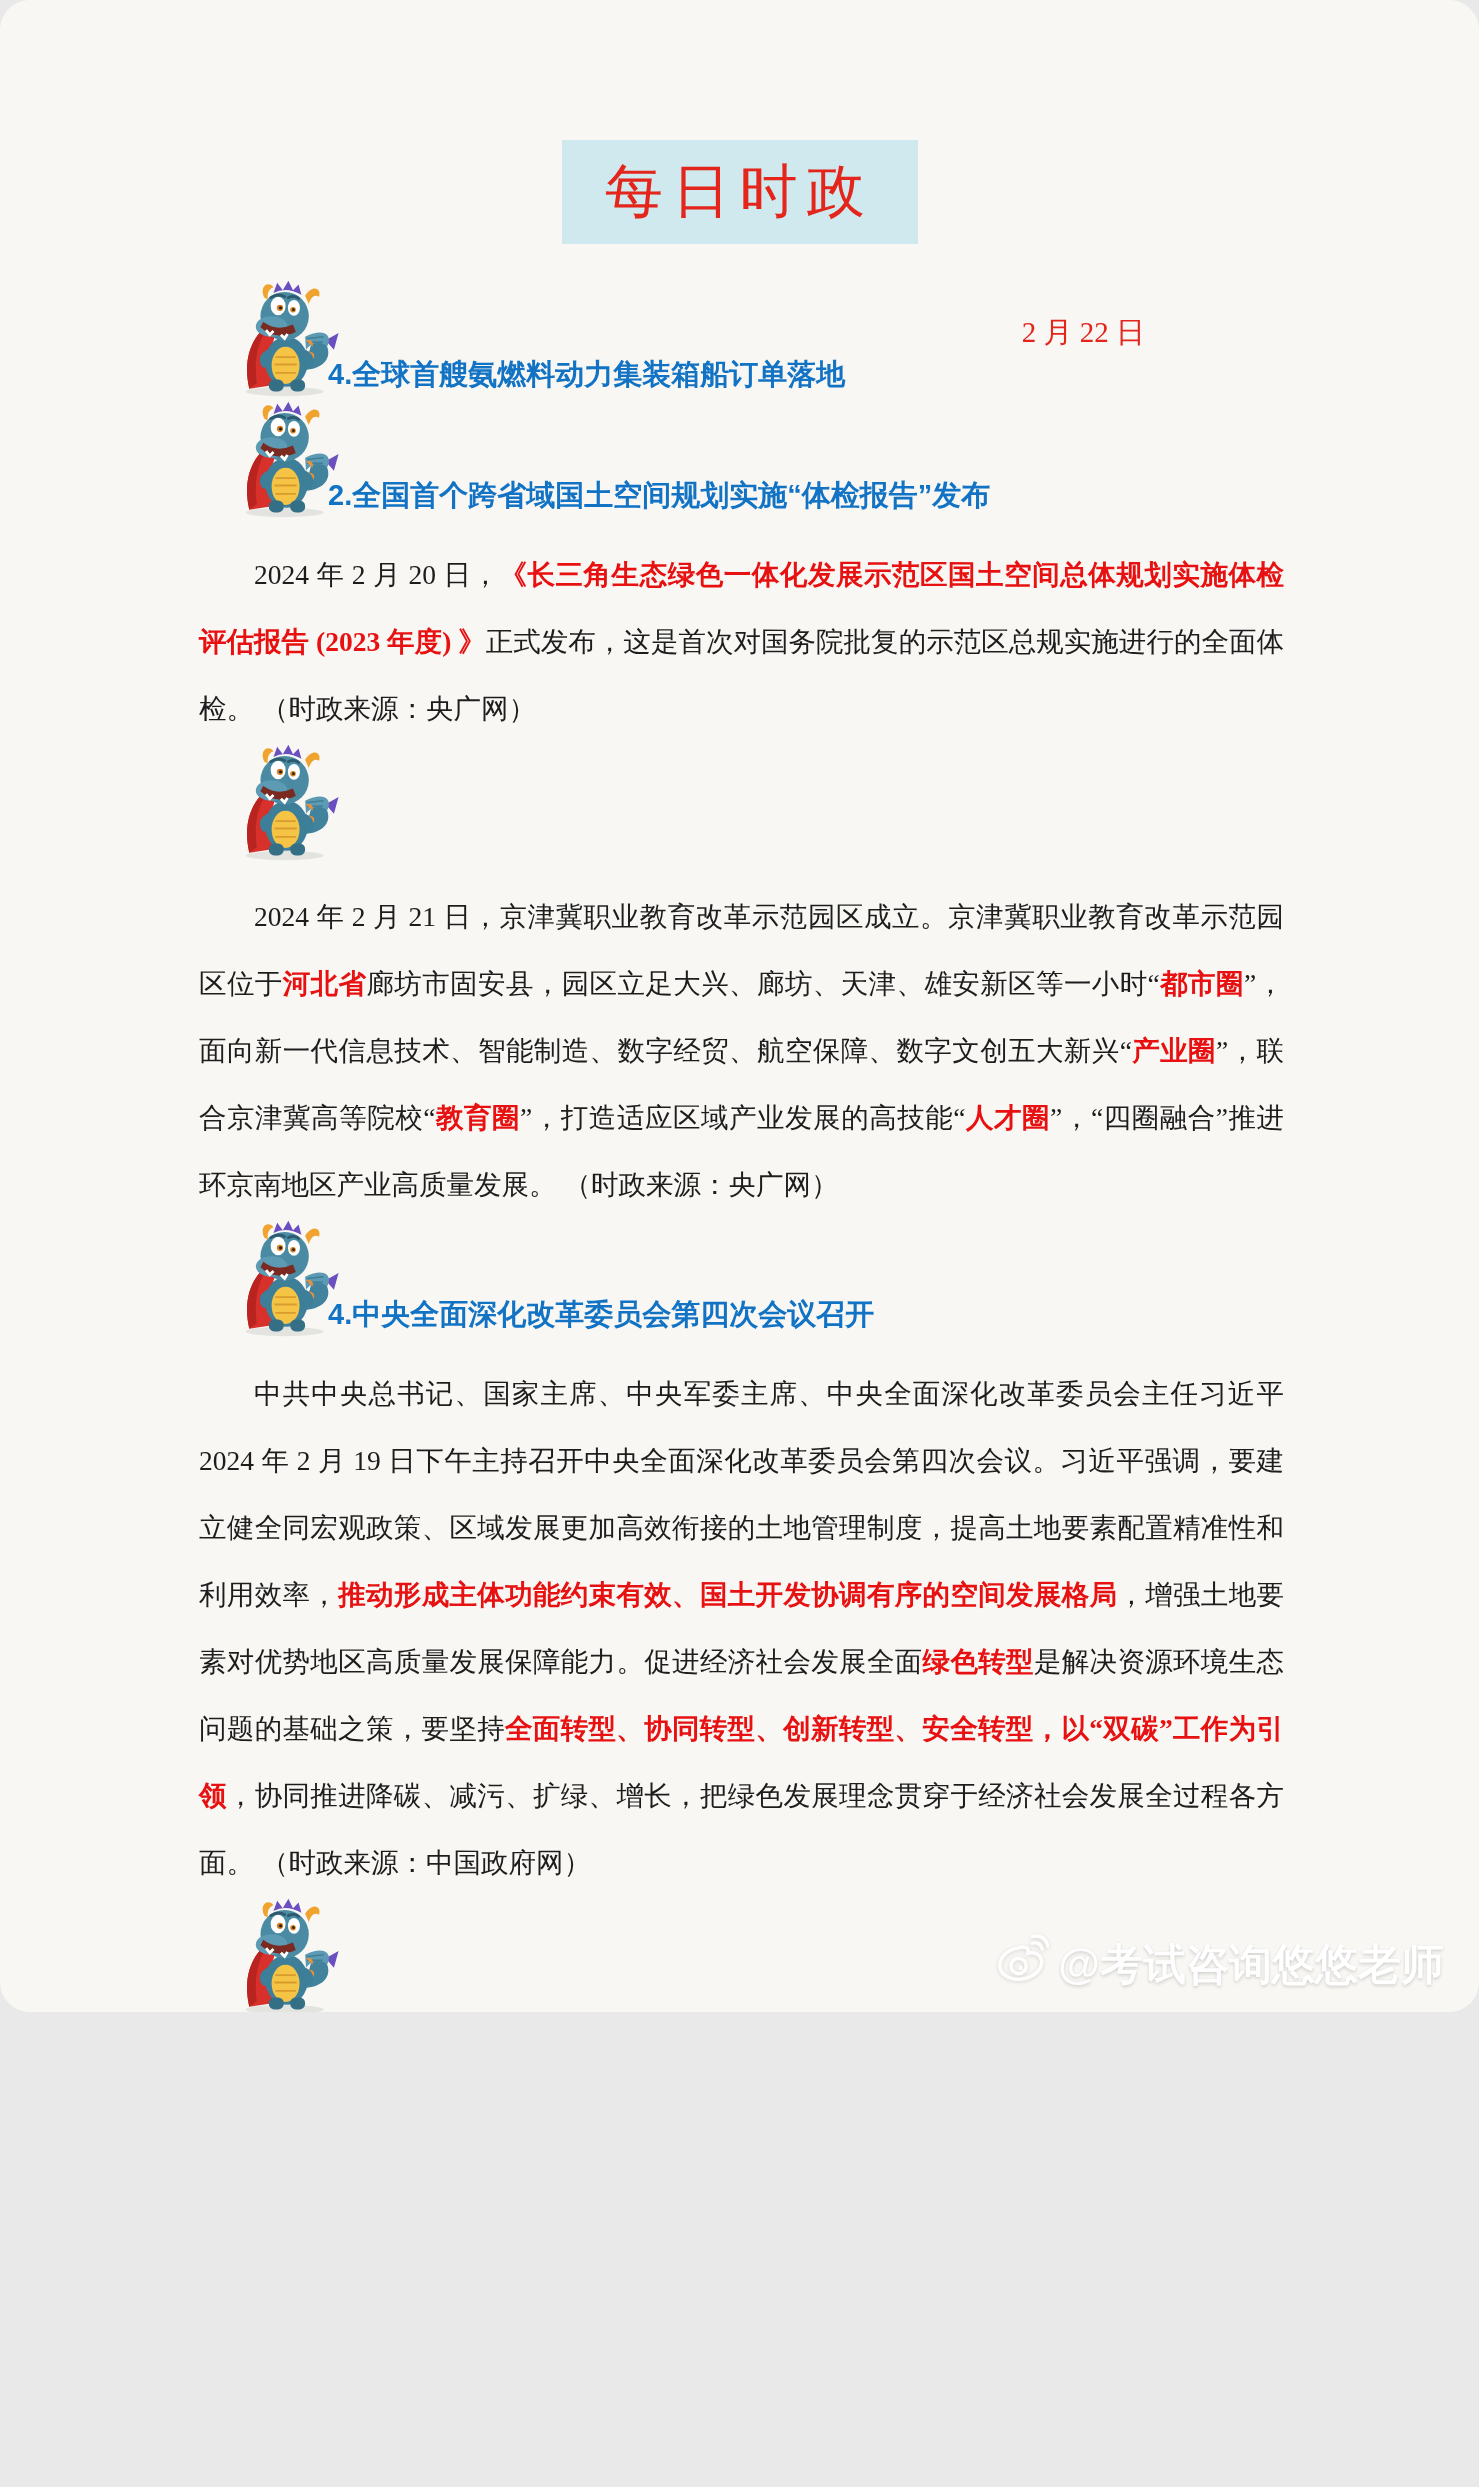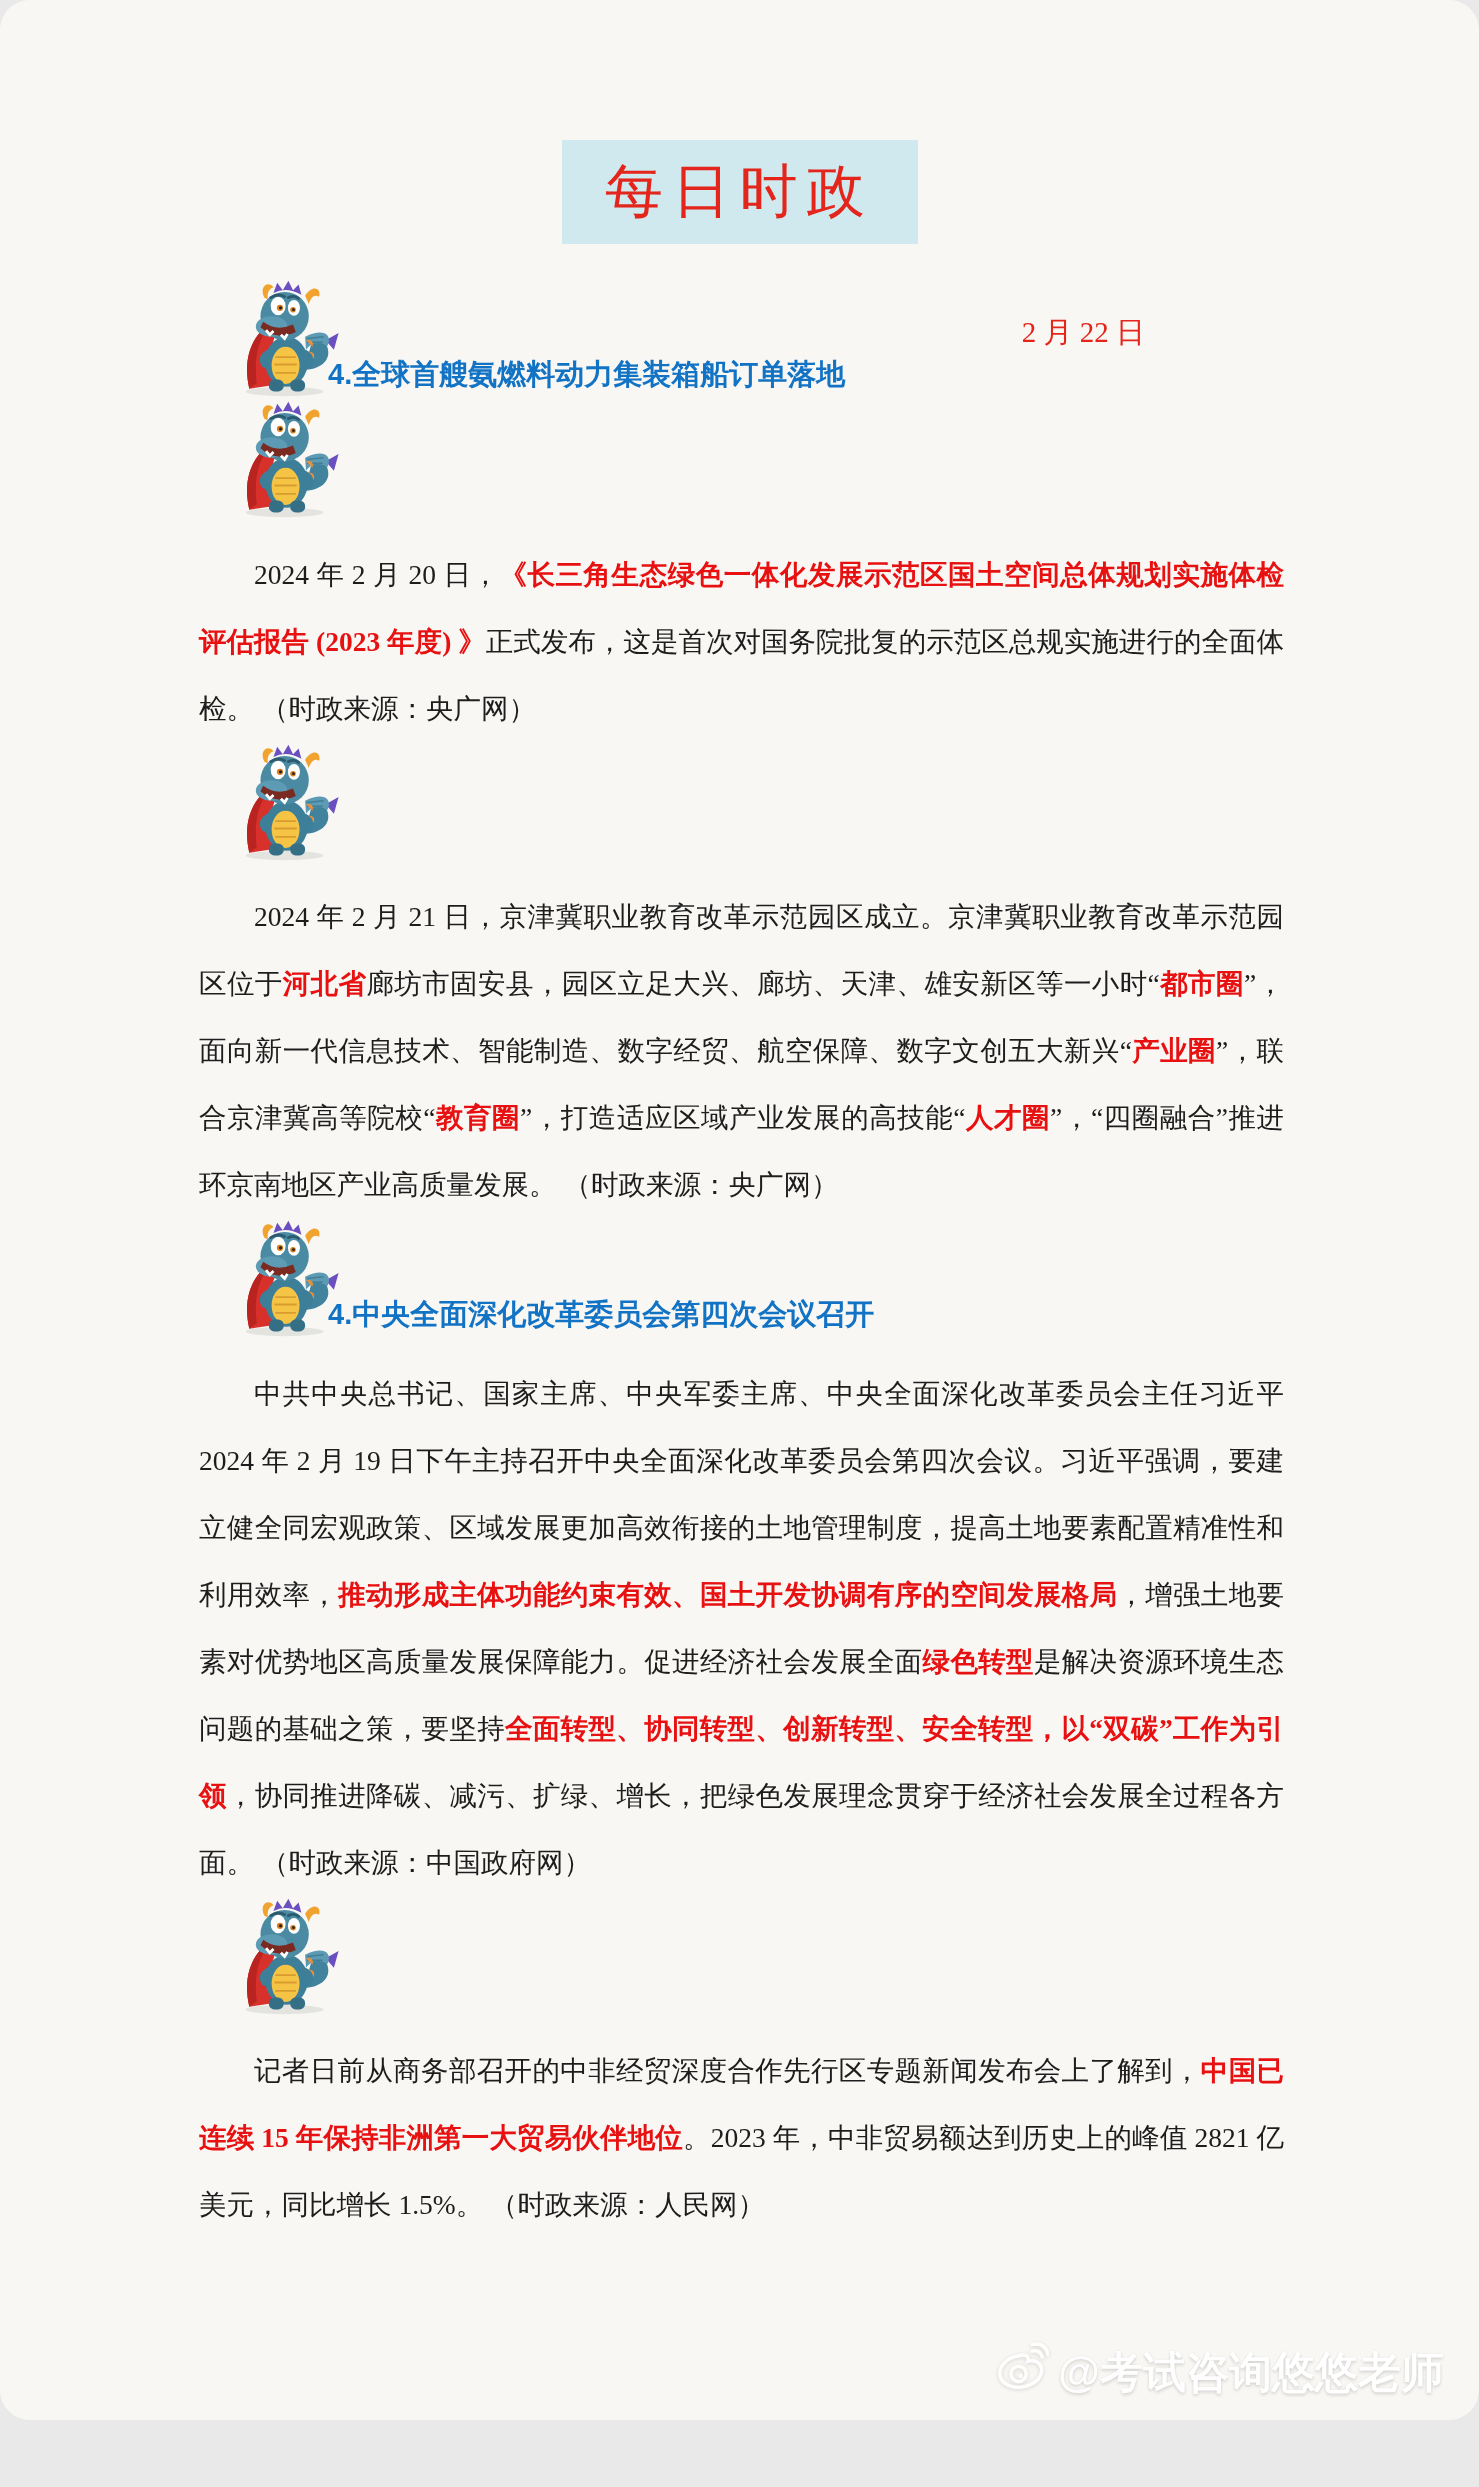--- a/index.html
+++ b/index.html
@@ -7,21 +7,21 @@
     --title-bg:#cfe9ee;
     --title-red:#e4251b;
     --head-blue:#1273c4;
     --body-ink:#1d1d1d;
     --hl-red:#e81111;
   }
   *{margin:0;padding:0;box-sizing:border-box;}
   html,body{background:#e9e9e9;}
   .page{
     position:relative;
-    width:1479px;height:2420px;
+    width:1479px;height:2012px;
     margin:0 auto;
     background:var(--page-bg);
     overflow:hidden;
     font-family:"Liberation Serif","DejaVu Serif",serif;
     color:var(--body-ink);
     border-radius:30px;
   }
   .title-wrap{display:flex;justify-content:center;padding-top:140px;}
   .title-box{
     width:356px;height:104px;
@@ -196,20 +196,21 @@
           <circle cx="57.6" cy="31" r="1.7" fill="#222222"></circle>
           <circle cx="71.5" cy="33" r="1.5" fill="#222222"></circle>
           <path d="M47 20 q8 -5 15 -1 M66 20 q7 -3 11 1" stroke="#2c5a6e" stroke-width="3" fill="none" stroke-linecap="round"></path>
 
           <path d="M40 20 C34 6 46 2 50 9 C45 11 43 15 44 22 Z" fill="#f0a32f"></path>
           <path d="M84 18 C92 5 102 10 99 19 C94 16 90 20 88 27 Z" fill="#f0a32f"></path>
 
           <path d="M50 15 L54 4 L60 12 L66 2 L71 12 L77 6 L80 17 Q64 8 50 15 Z" fill="#6b4fc0"></path>
         </svg>
       </span>
+      <span class="sec-heading">2.全国首个跨省域国土空间规划实施“体检报告”发布</span>
     </div>
     <p class="sec-paragraph"><span>2024 年 2 月 20 日，</span><span class="hl">《长三角生态绿色一体化发展示范区国土空间总体规划实施体检评估报告 (2023 年度) 》</span><span>正式发布，这是首次对国务院批复的示范区总规实施进行的全面体检。 （时政来源：央广网）</span></p>
   </div>
 
   <div class="section">
     <div class="sec-header">
       <span class="mascot">
         <svg viewBox="0 0 128 128" width="119" height="121" aria-hidden="true">
           <ellipse cx="62" cy="121" rx="42" ry="5" fill="#e3e3e0"></ellipse>
 

